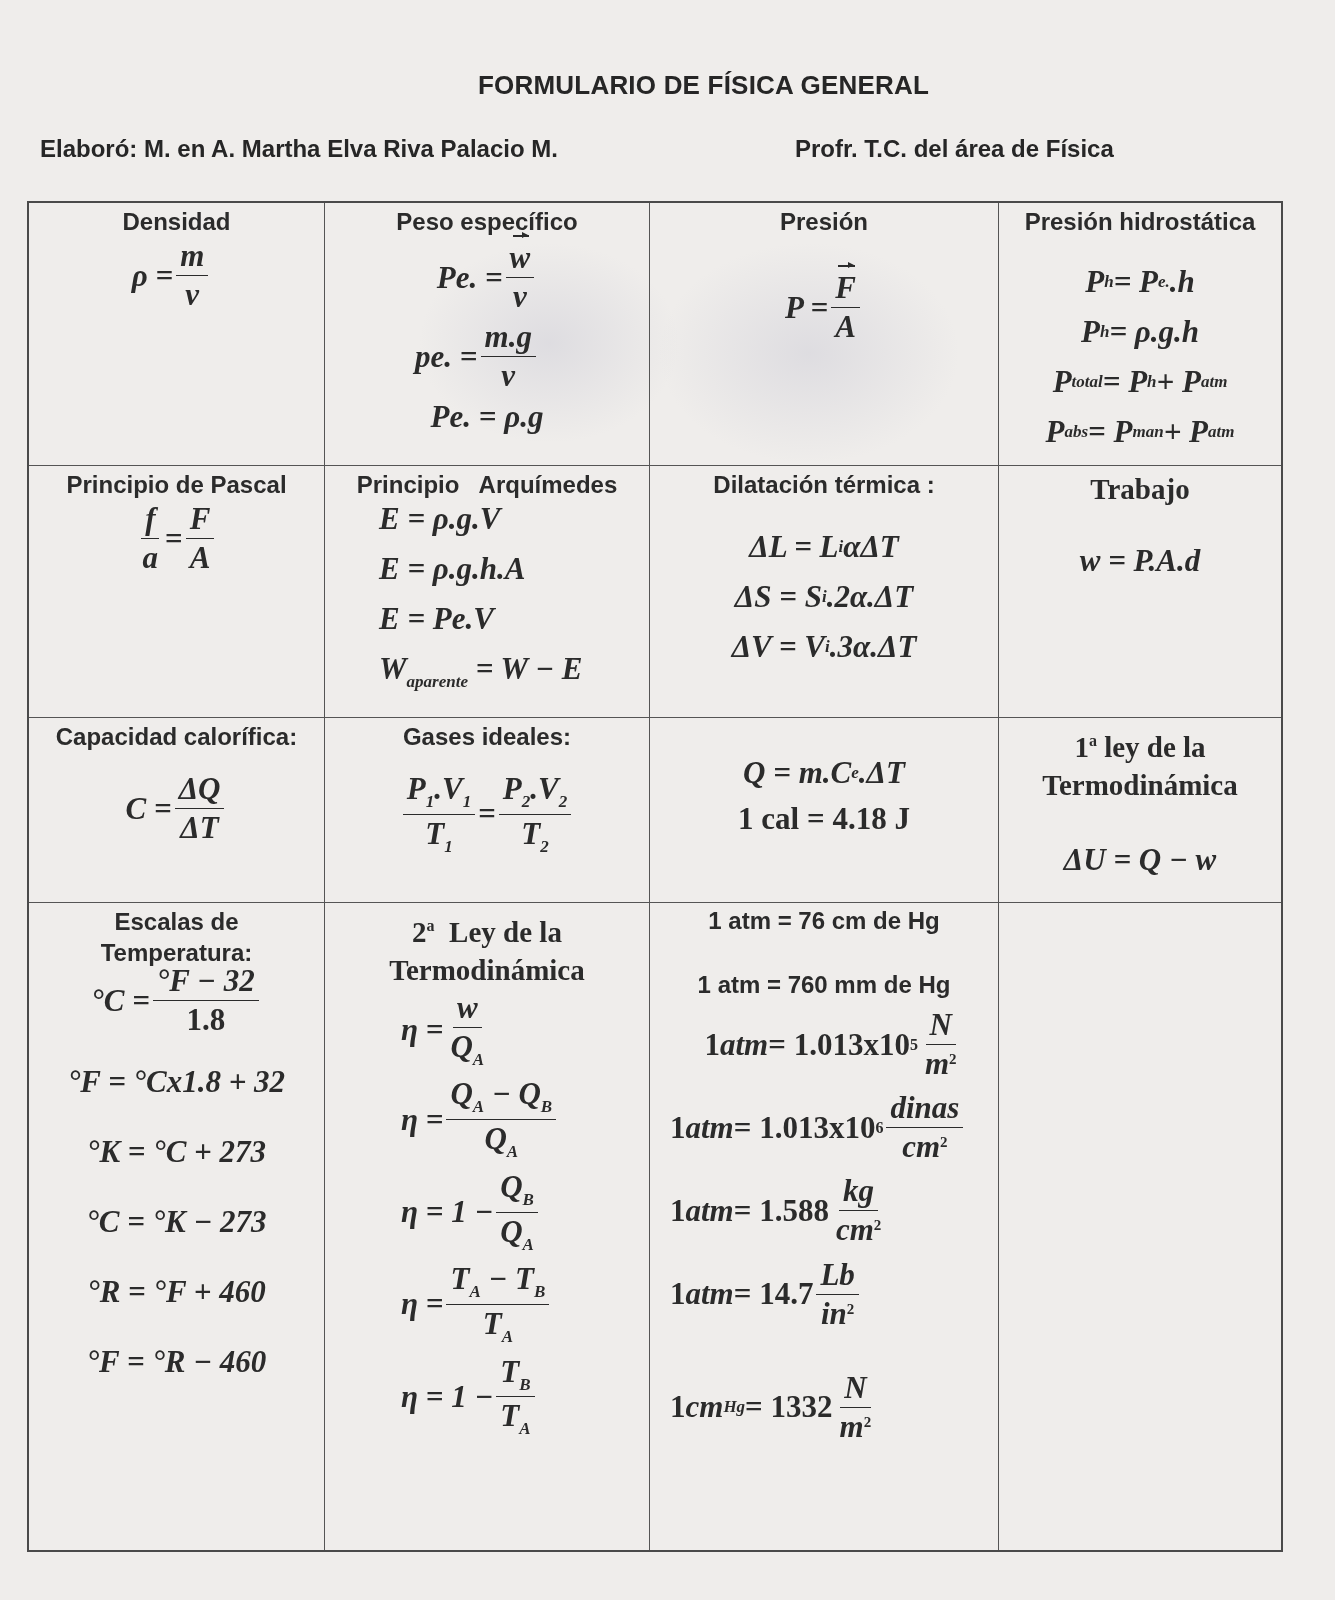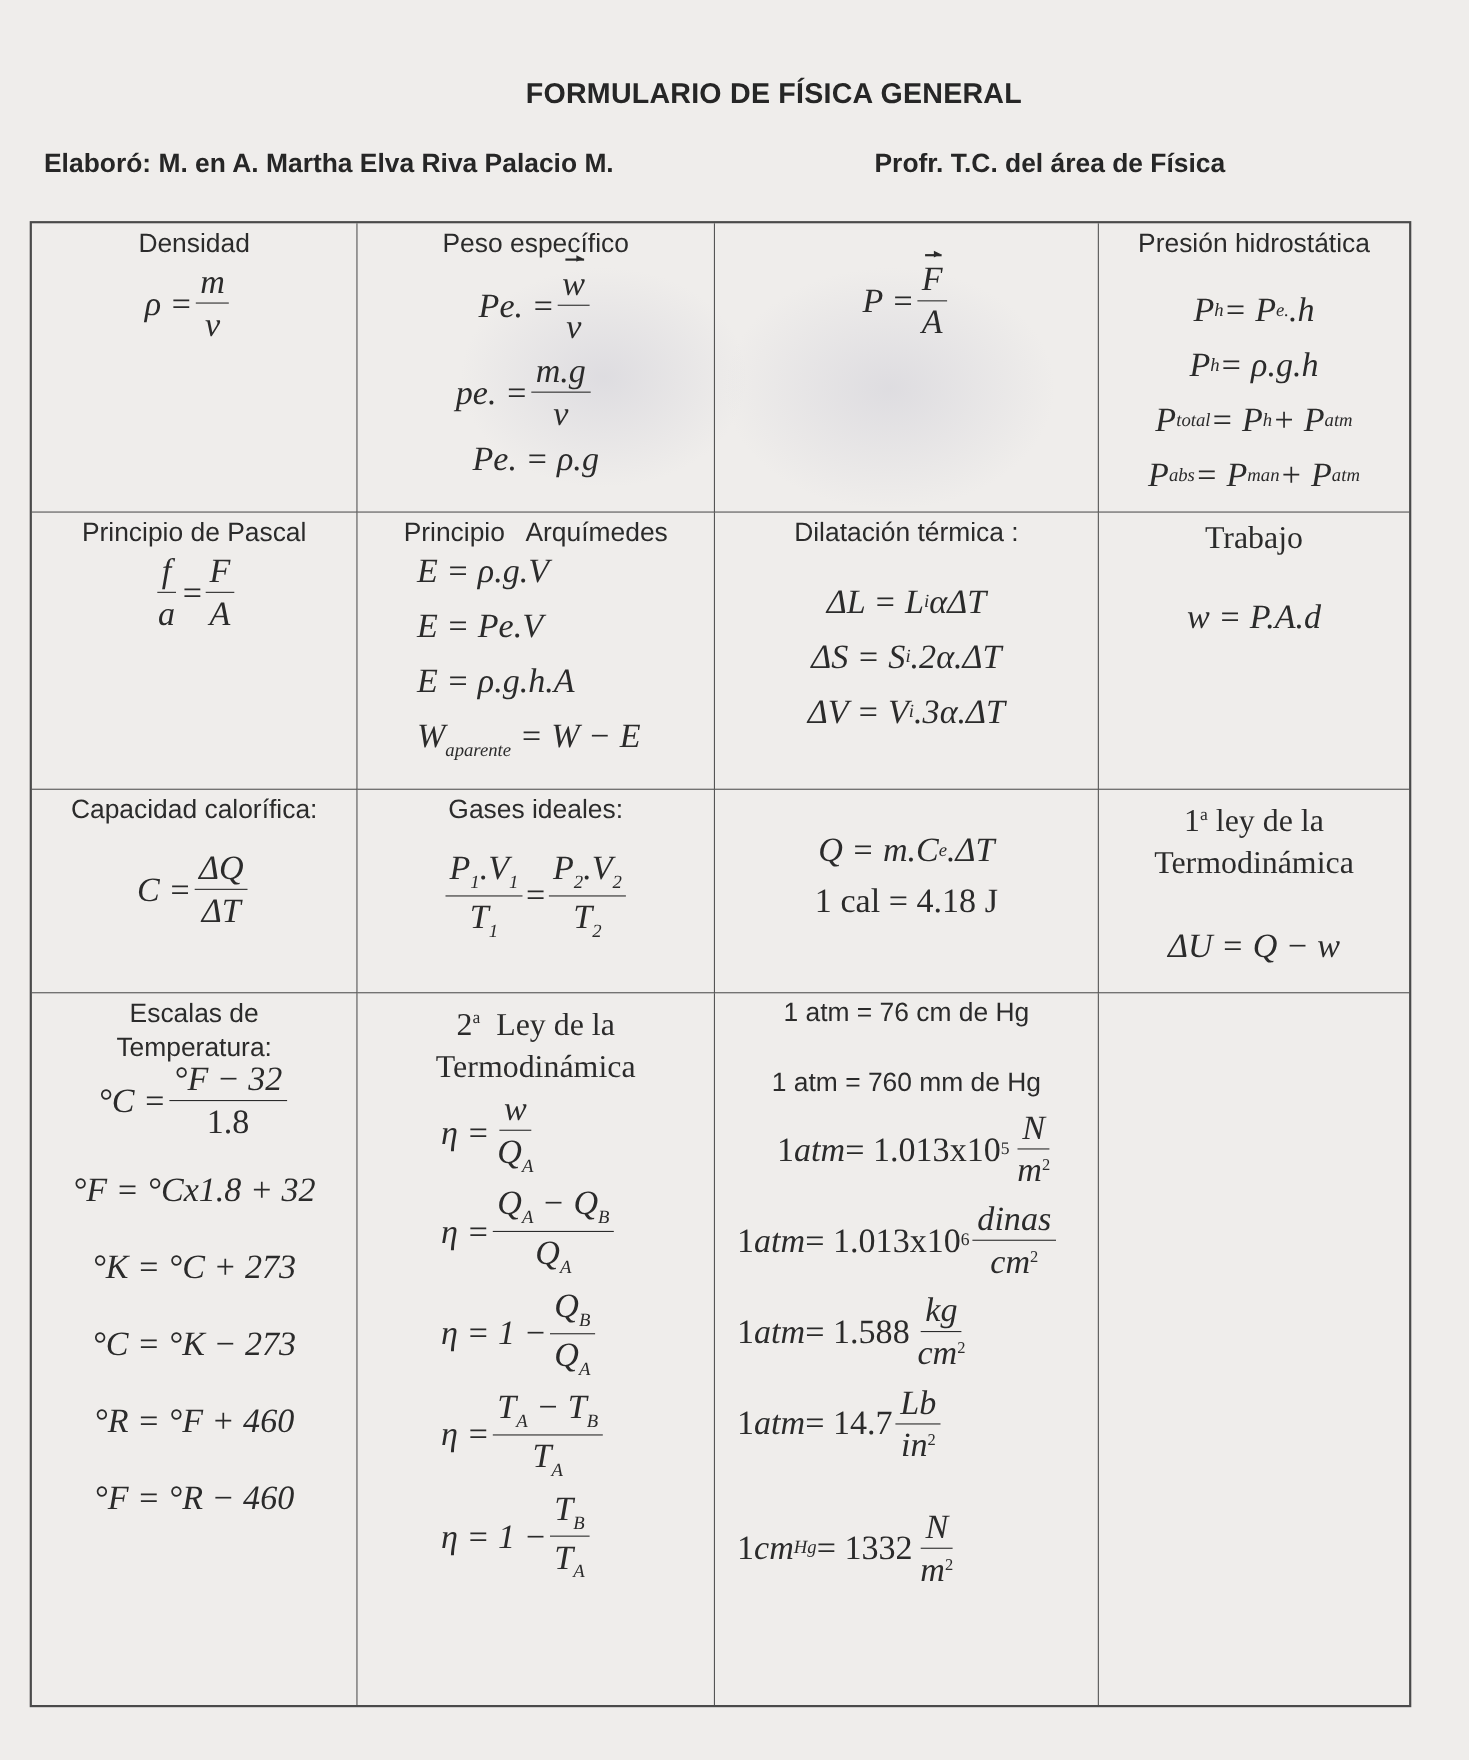--- a/index.html
+++ b/index.html
@@ -13,21 +13,21 @@
     position: absolute; left: 0; width: 1335px; top: 70px;
     text-align: center; font-weight: bold; font-size: 26px; letter-spacing: 0.2px;
     color: #262626;
     padding-left: 36px;
   }
   .author { position: absolute; top: 135px; left: 40px; font-weight: bold; font-size: 24px; color: #262626; }
   .role { position: absolute; top: 135px; left: 795px; font-weight: bold; font-size: 24px; color: #262626; }
 
   .sheet {
     position: absolute; left: 27px; top: 201px; width: 1256px; height: 1351px;
-    border: 2px solid #4a4a4a; box-sizing: border-box;
+    border: 2px solid #4a4a4a; box-sizing: border-box; font-weight: bold;
   }
   .cell {
     position: absolute; box-sizing: border-box;
     border-right: 1.5px solid #555; border-bottom: 1.5px solid #555;
     text-align: center;
   }
   .cell.lastcol { border-right: none; }
   .cell.lastrow { border-bottom: none; }
   .head {
     font-family: "Liberation Sans", sans-serif; font-size: 24px; color: #2b2b2b;
@@ -98,20 +98,21 @@
         <span class="frac">
             <span class="num">m.g</span>
             <span class="den">v</span>
           </span>
       </div>
       <div class="eq" style="margin-top:6px;">Pe. = ρ.g</div>
     </div>
   </div>
 
   <div class="cell" style="left:621px;top:0;width:349px;height:263px;">
+    <div class="head">Presión</div>
     <div class="eqs" style="margin-top:34px;">
       <div class="eq">
         <span>P =</span>
         <span class="frac">
             <span class="num"><span class="vec">F</span></span>
             <span class="den">A</span>
           </span>
       </div>
     </div>
   </div>
@@ -164,22 +165,22 @@
             <span class="den">A</span>
           </span>
       </div>
     </div>
   </div>
 
   <div class="cell" style="left:296px;top:263px;width:325px;height:252px;">
     <div class="head" style="white-space:pre;">Principio   Arquímedes</div>
     <div class="eqs" style="text-align:left;padding-left:54px;line-height:50px;margin-top:-6px;">
       <div>E = ρ.g.V</div>
+      <div>E = ρ.g.h.A</div>
       <div>E = Pe.V</div>
-      <div>E = ρ.g.h.A</div>
       <div style="white-space:nowrap;">
         <span>W</span><sub style="font-size:17px;vertical-align:-8px;">aparente</sub><span> = W − E</span>
       </div>
     </div>
   </div>
 
   <div class="cell" style="left:621px;top:263px;width:349px;height:252px;">
     <div class="head">Dilatación térmica :</div>
     <div class="eqs" style="margin-top:22px;line-height:50px;">
       <div class="eq">

